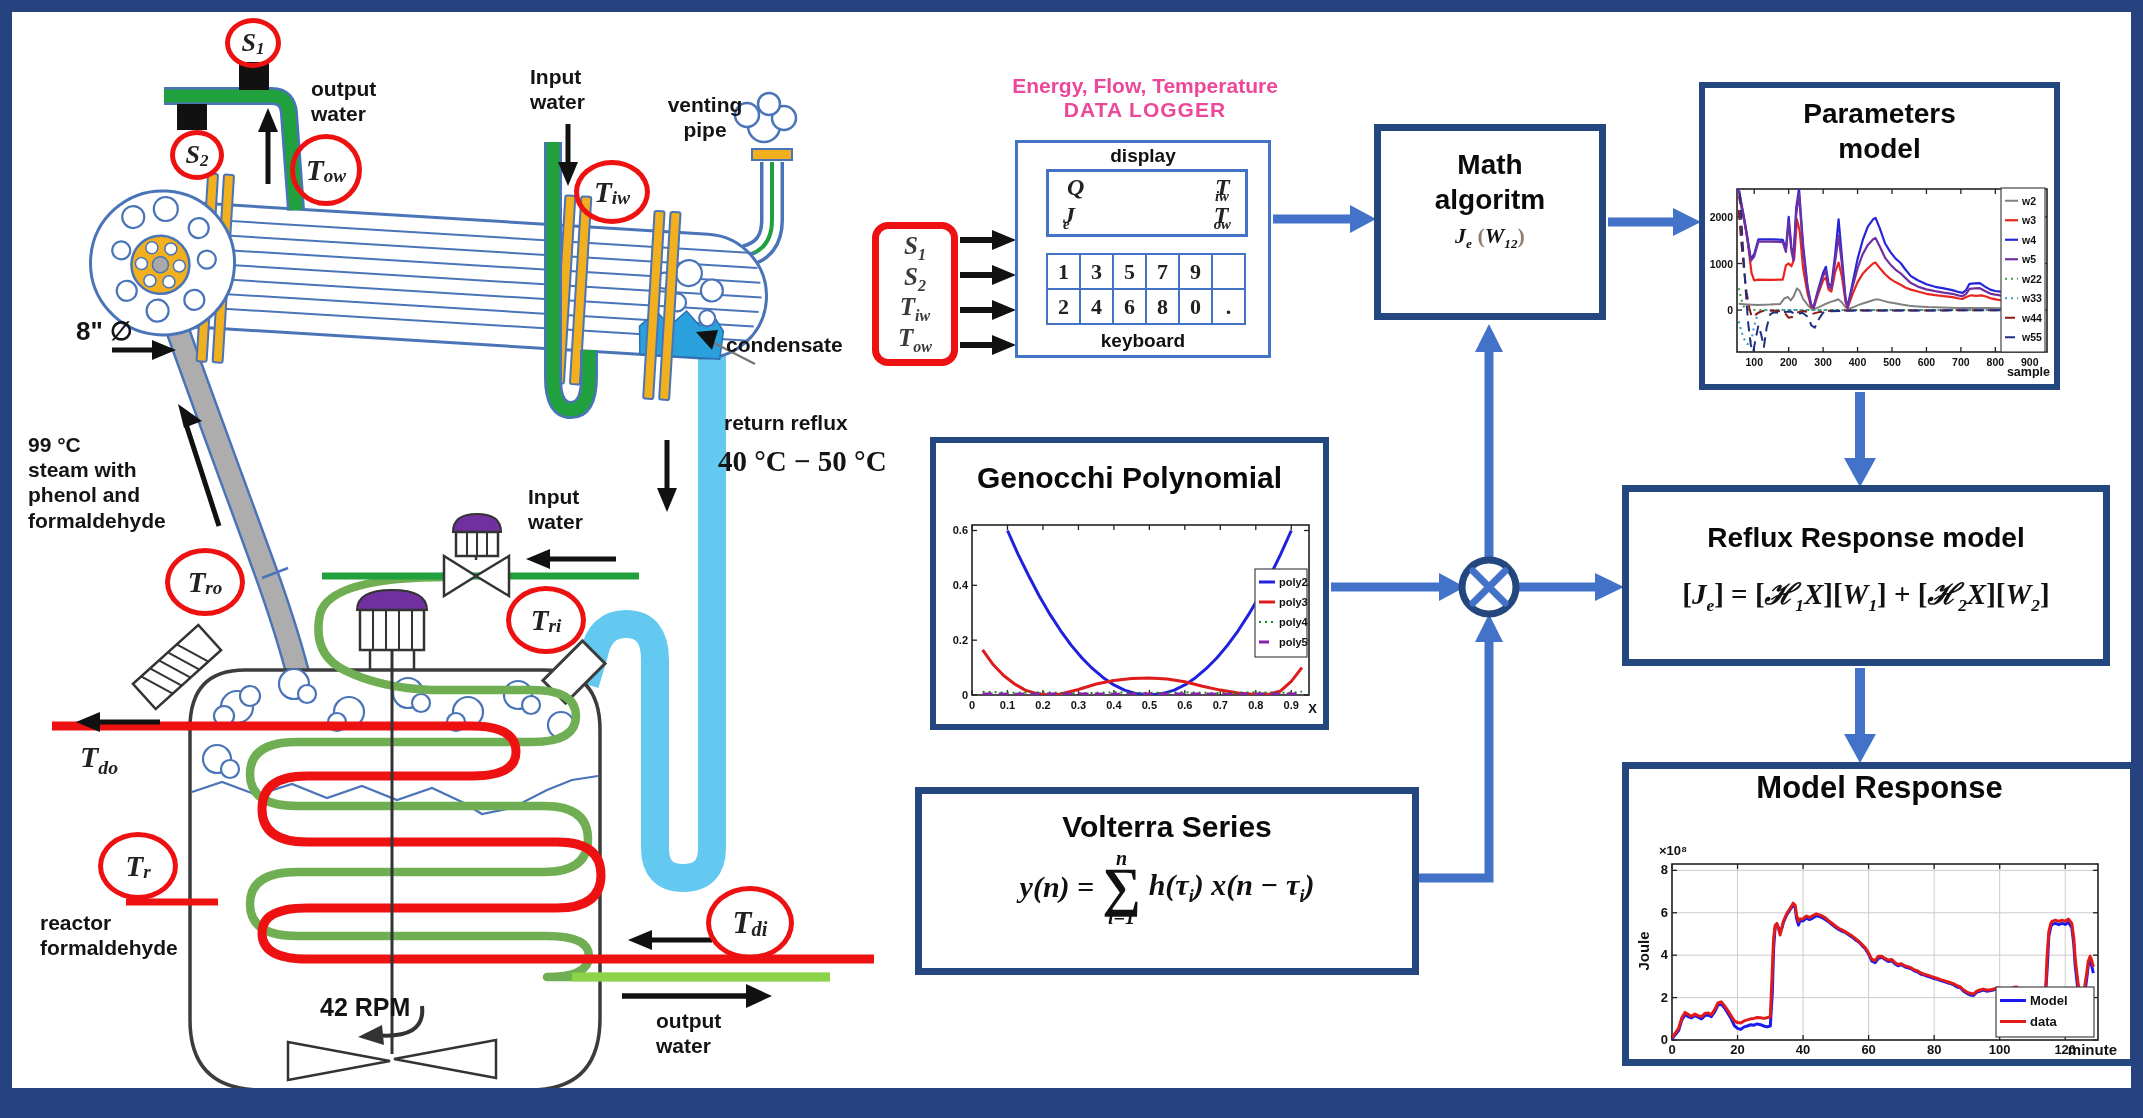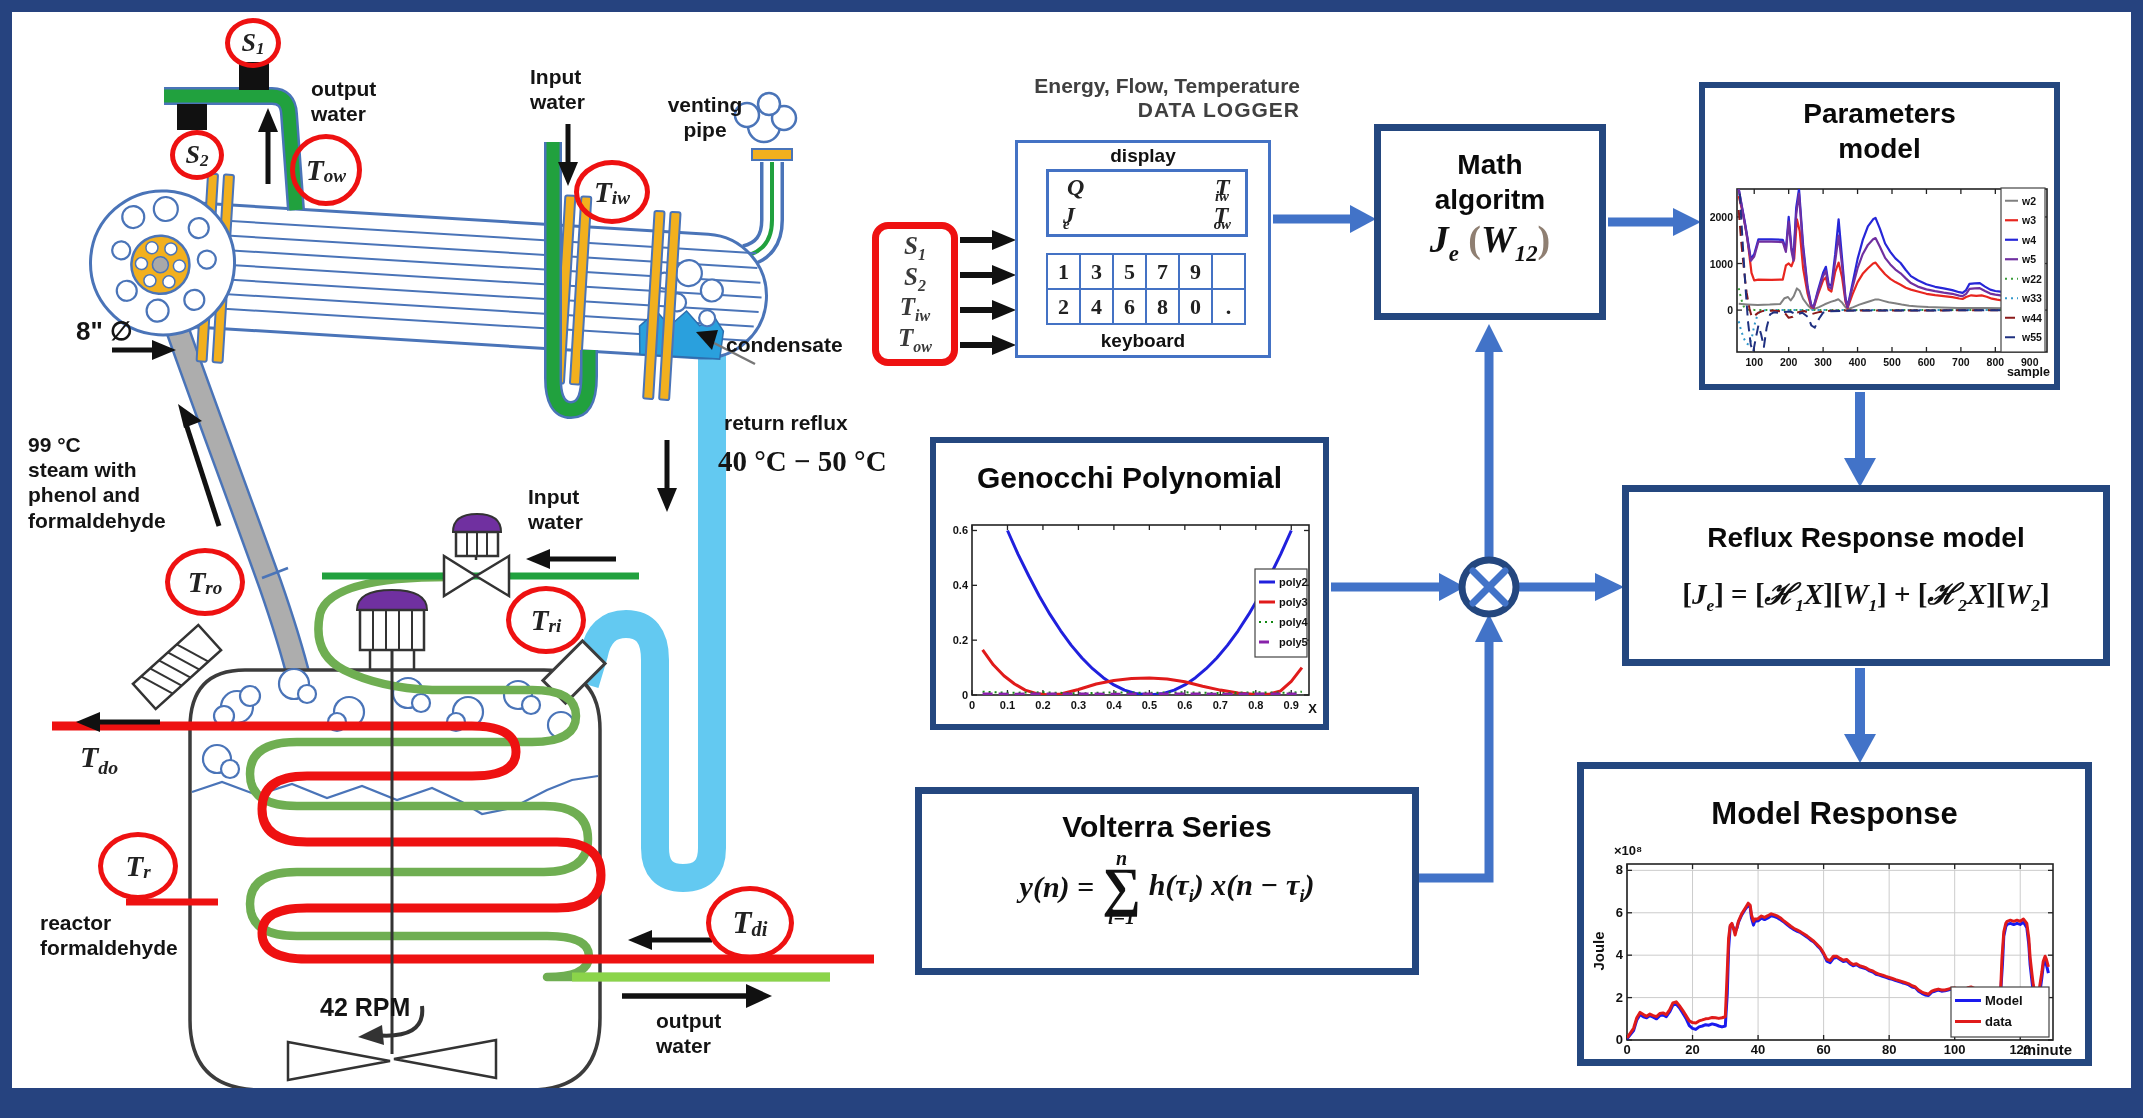--- a/index.html
+++ b/index.html
@@ -19,21 +19,21 @@
   .fx{font-family:"Liberation Serif",serif;font-weight:700;font-size:30px;color:#111;text-align:center}
   .fx .it{font-style:italic}
   .fx .n{font-style:normal}
   .fx .gray{color:#8f7f72;font-style:normal}
   .fx sub{font-size:60%;font-style:italic}
   .sigma{display:inline-flex;flex-direction:column;align-items:center;line-height:.8;margin:0 8px;vertical-align:middle}
   .sigma .top{font-size:20px;font-style:italic}
   .sigma .sym{font-size:54px;font-style:normal}
   .sigma .bot{font-size:20px;font-style:italic}
   
-  .dl-title{position:absolute;left:978px;top:62px;width:310px;text-align:right;font-weight:700;font-size:21px;color:#404040;line-height:1.15}
+  .dl-title{position:absolute;left:978px;top:62px;width:310px;text-align:center;font-weight:700;font-size:21px;color:#ec4899;line-height:1.15}
   .dl-box{position:absolute;left:1003px;top:128px;width:256px;height:218px;border:3px solid var(--logger_border);background:#fff}
   .dl-cap{position:absolute;width:100%;text-align:center;top:2px;font-weight:700;font-size:19px;color:#111}
   .dl-cap2{position:absolute;width:100%;text-align:center;bottom:3px;font-weight:700;font-size:19px;color:#111}
   .dl-display{position:absolute;left:28px;top:26px;width:202px;height:68px;border:3px solid var(--logger_border);
               font-family:"Liberation Serif",serif;font-style:italic;font-weight:700;font-size:24px;color:#222}
   .dl-display span{position:absolute}
   .dl-display sub{font-size:62%}
   .kb{position:absolute;left:28px;top:110px;border-collapse:collapse}
   .kb td{width:33px;height:35px;border:2.5px solid var(--logger_border);text-align:center;
          font-family:"Liberation Serif",serif;font-weight:700;font-size:22px;color:#222}
@@ -342,21 +342,21 @@
         <td>.</td>
       </tr>
     </tbody>
       </table>
     <div class="dl-cap2">keyboard</div>
   </div>
 
   <div class="blk" style="left:1362px;top:112px;width:232px;height:196px;padding-top:16px">
     <div class="blk-title">Math</div>
     <div class="blk-title">algoritm</div>
-    <div class="fx" style="font-size:38px;margin-top:0"><span class="it">J</span><sub>e</sub><span class="gray"> (</span><span class="it">W</span><sub>12</sub><span class="gray">)</span></div>
+    <div class="fx" style="font-size:22px;margin-top:6px"><span class="it">J</span><sub>e</sub><span class="gray"> (</span><span class="it">W</span><sub>12</sub><span class="gray">)</span></div>
   </div>
 
   <div class="blk" style="left:1687px;top:70px;width:361px;height:308px;border-width:6px;padding-top:8px">
     <div class="blk-title">Parameters</div>
     <div class="blk-title">model</div>
     <svg id="params-chart" style="position:absolute;left:2px;top:90px;width:345px;height:200px" viewBox="0 0 345 200">
         <clipPath id="params-chart-clip">
           <rect x="30" y="11" width="310" height="163"></rect>
         </clipPath>
         <rect x="30" y="11" width="310" height="163" fill="none" stroke="#222" stroke-width="1.6"></rect>
@@ -506,21 +506,21 @@
       </span>
       <span><span class="it">h(τ</span><sub>i</sub><span class="it">) x(n − τ</span><sub>i</sub><span class="it">)</span></span>
     </div>
   </div>
 
   <div class="blk" style="left:1610px;top:473px;width:488px;height:181px;padding-top:28px">
     <div class="blk-title">Reflux Response model</div>
     <div class="fx" style="font-size:29px;margin-top:18px"><span class="n">[</span><span class="it">J</span><sub>e</sub><span class="n">] =  [</span><span class="it">ℋ</span><sub>1</sub><span class="it">X</span><span class="n">][</span><span class="it">W</span><sub>1</sub><span class="n">] + [</span><span class="it">ℋ</span><sub>2</sub><span class="it">X</span><span class="n">][</span><span class="it">W</span><sub>2</sub><span class="n">]</span></div>
   </div>
 
-  <div class="blk" style="left:1565px;top:750px;width:515px;height:304px;padding-top:26px">
+  <div class="blk" style="left:1610px;top:750px;width:515px;height:304px;">
     <div class="blk-title" style="font-size:31px">Model Response</div>
     <svg id="response-chart" style="position:absolute;left:6px;top:60px;width:484px;height:235px" viewBox="0 0 484 235">
         <clipPath id="response-chart-clip">
           <rect x="37" y="35" width="426" height="176"></rect>
         </clipPath>
         <line x1="37" y1="35" x2="37" y2="211" stroke="#cccccc" stroke-width="1"></line>
         <line x1="102.53846153846155" y1="35" x2="102.53846153846155" y2="211" stroke="#cccccc" stroke-width="1"></line>
         <line x1="168.0769230769231" y1="35" x2="168.0769230769231" y2="211" stroke="#cccccc" stroke-width="1"></line>
         <line x1="233.6153846153846" y1="35" x2="233.6153846153846" y2="211" stroke="#cccccc" stroke-width="1"></line>
         <line x1="299.1538461538462" y1="35" x2="299.1538461538462" y2="211" stroke="#cccccc" stroke-width="1"></line>

